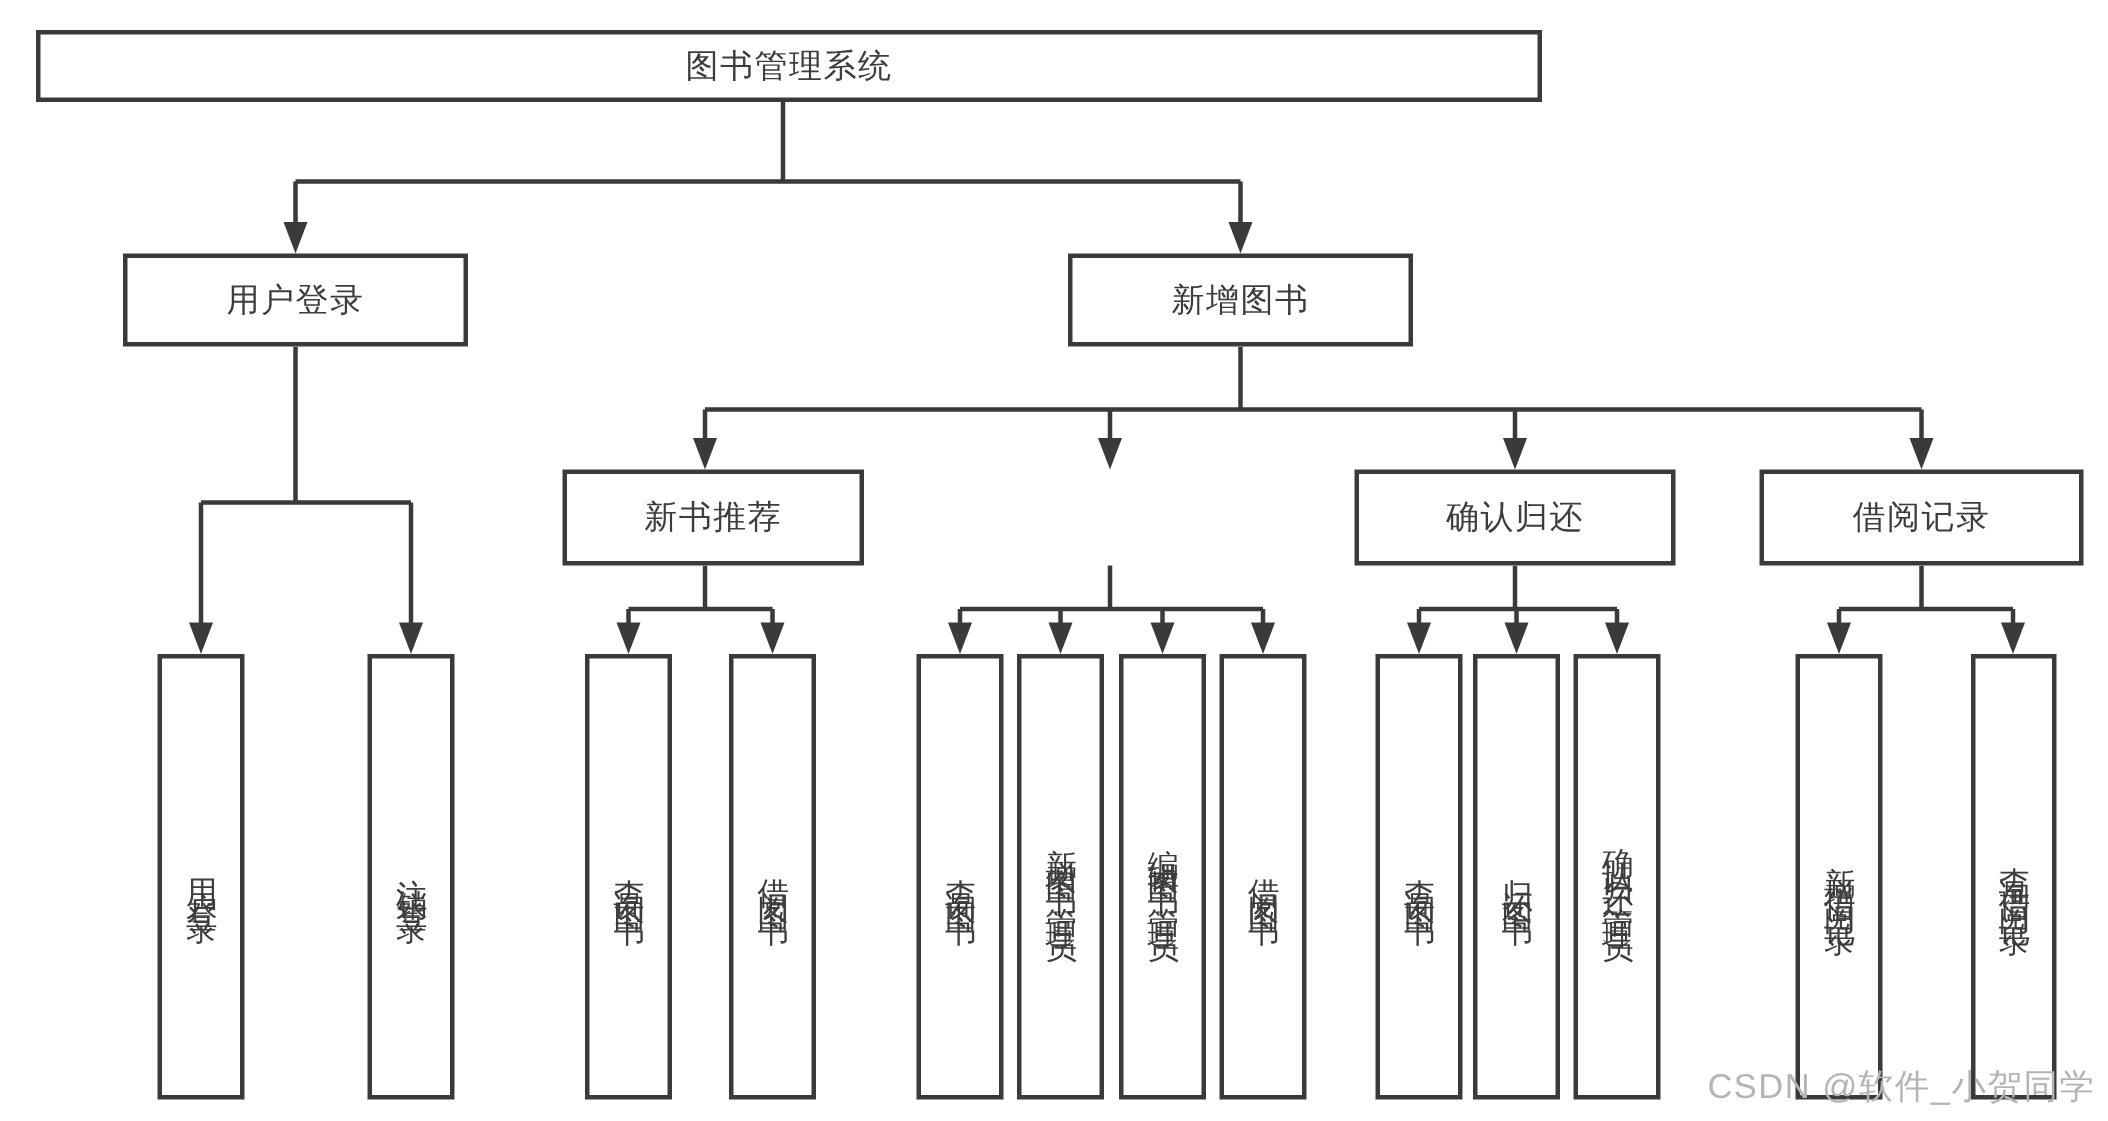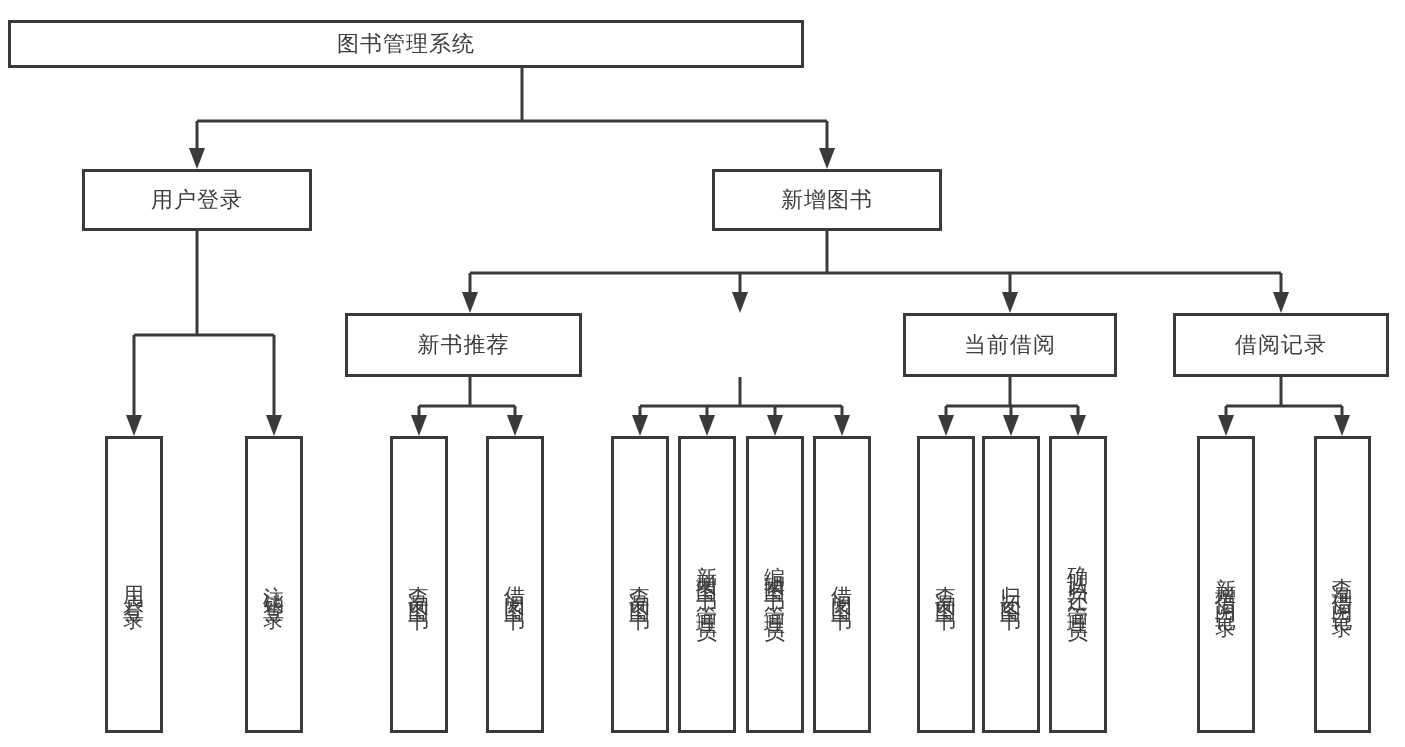--- a/index.html
+++ b/index.html
@@ -78,36 +78,36 @@
       <polygon points="767,415 783,415 775,436"></polygon>
       <polygon points="834,415 850,415 842,436"></polygon>
       <polygon points="938,415 954,415 946,436"></polygon>
       <polygon points="1003,415 1019,415 1011,436"></polygon>
       <polygon points="1070,415 1086,415 1078,436"></polygon>
       <polygon points="1218,415 1234,415 1226,436"></polygon>
       <polygon points="1334,415 1350,415 1342,436"></polygon>
     </g>
   </svg>
 
-  <div class="node" style="left:8px;top:20px;width:796px;height:48px">
+  <div class="node" style="left:24px;top:20px;width:1004px;height:48px">
     <span class="hlabel">图书管理系统</span>
   </div>
 
   <div class="node" style="left:82px;top:169px;width:230px;height:62px">
     <span class="hlabel">用户登录</span>
   </div>
   <div class="node" style="left:712px;top:169px;width:230px;height:62px">
     <span class="hlabel">新增图书</span>
   </div>
 
-  <div class="node" style="left:345px;top:313px;width:237px;height:64px">
+  <div class="node" style="left:375px;top:313px;width:201px;height:64px">
     <span class="hlabel">新书推荐</span>
   </div>
   <div class="node" style="left:903px;top:313px;width:214px;height:64px">
-    <span class="hlabel">当前借阅</span>
+    <span class="hlabel">确认归还</span>
   </div>
   <div class="node" style="left:1173px;top:313px;width:216px;height:64px">
     <span class="hlabel">借阅记录</span>
   </div>
 
   <div class="node" style="left:105px;top:436px;width:58px;height:297px">
     <span class="vlabel">用户登录</span>
   </div>
   <div class="node" style="left:245px;top:436px;width:58px;height:297px">
     <span class="vlabel">注销登录</span>
@@ -143,14 +143,15 @@
     <span class="vlabel">确认归还（管理员）</span>
   </div>
 
   <div class="node" style="left:1197px;top:436px;width:58px;height:297px">
     <span class="vlabel">新增借阅记录</span>
   </div>
   <div class="node" style="left:1314px;top:436px;width:57px;height:297px">
     <span class="vlabel">查询借阅记录</span>
   </div>
 
+  <div class="watermark">CSDN @软件_小贺同学</div>
 
 </div>
 
 </body></html>

